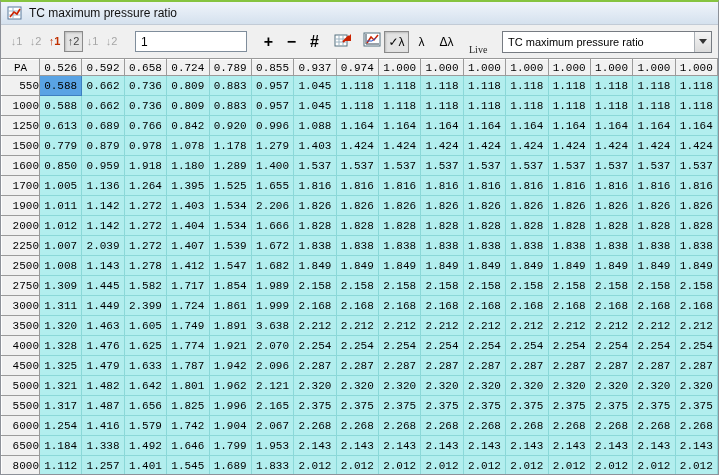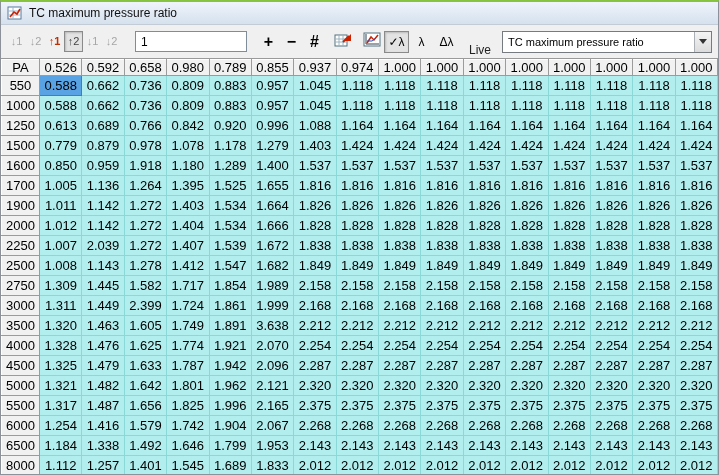--- a/index.html
+++ b/index.html
@@ -69,21 +69,21 @@
     background: transparent; border: 1px solid transparent;
     font-size: 12px; display: inline-flex; align-items: center; justify-content: center;
     cursor: default;
   }
   .lam-btn.pressed {
     border: 1px solid #8a8a8a; background: #e3e3e3;
     box-shadow: inset 1px 1px 2px rgba(0,0,0,.18);
   }
   .live-btn {
     background: transparent; border: none;
-    font-size: 12px; color: #222; margin: 16px 8px 0 10px; cursor: default;
+    font-size: 10px; color: #222; margin: 16px 8px 0 10px; cursor: default; font-family: Liberation Serif, serif;
   }
   .combo {
     margin-left: auto;
     width: 210px; height: 22px;
     background: #fff; border: 1px solid #767b82;
     display: flex; align-items: stretch; cursor: default;
   }
   .combo-text { flex: 1; font-size: 11px; padding: 4px 5px; white-space: nowrap; overflow: hidden; }
   .combo-arrow {
     width: 17px; background: linear-gradient(#f4f4f4,#dcdcdc);
@@ -94,36 +94,37 @@
     content: ""; border-left: 4px solid transparent; border-right: 4px solid transparent;
     border-top: 5px solid #333;
   }
 
   
   .table-wrap { border-top: 1px solid #9a9a9a; }
   table.map {
     width: 717px;
     border-collapse: collapse;
     table-layout: fixed;
-    font-size: 13px;
+    font-size: 11px;
+    font-family: Liberation Mono, monospace;
   }
   table.map th.corner, table.map col.rowhead-col { width: 38px; }
   table.map thead th {
     height: 16px;
     background: #f1f1f1;
     border: 1px solid #9b9b9b;
     border-top-color: #ffffff; border-left-color: #ffffff;
     font-weight: normal; text-align: center; padding: 0;
   }
   table.map tbody th {
     height: 20px;
     background: #f1f1f1;
     border: 1px solid #9b9b9b;
     border-top-color: #ffffff; border-left-color: #ffffff;
-    font-weight: normal; text-align: center; padding: 0;
+    font-weight: normal; text-align: right; padding: 0;
   }
   table.map td {
     height: 20px;
     background: #b2eeee;
     border: 1px solid #8bd8d8;
     border-top-color: #ddfafa; border-left-color: #ddfafa;
     text-align: center; padding: 0; color: #000;
     cursor: default;
   }
   table.map td.selected {
@@ -202,21 +203,21 @@
   </div>
 
   <div class="table-wrap">
     <table class="map">
       <thead>
         <tr id="head-row">
             <th class="corner">PA</th>
             <th>0.526</th>
             <th>0.592</th>
             <th>0.658</th>
-            <th>0.980</th>
+            <th>0.724</th>
             <th>0.789</th>
             <th>0.855</th>
             <th>0.937</th>
             <th>0.974</th>
             <th>1.000</th>
             <th>1.000</th>
             <th>1.000</th>
             <th>1.000</th>
             <th>1.000</th>
             <th>1.000</th>
@@ -339,21 +340,21 @@
             <td>1.816</td>
             <td>1.816</td>
           </tr>
           <tr>
             <th>1900</th>
             <td>1.011</td>
             <td>1.142</td>
             <td>1.272</td>
             <td>1.403</td>
             <td>1.534</td>
-            <td>1.664</td>
+            <td>2.206</td>
             <td>1.826</td>
             <td>1.826</td>
             <td>1.826</td>
             <td>1.826</td>
             <td>1.826</td>
             <td>1.826</td>
             <td>1.826</td>
             <td>1.826</td>
             <td>1.826</td>
             <td>1.826</td>

